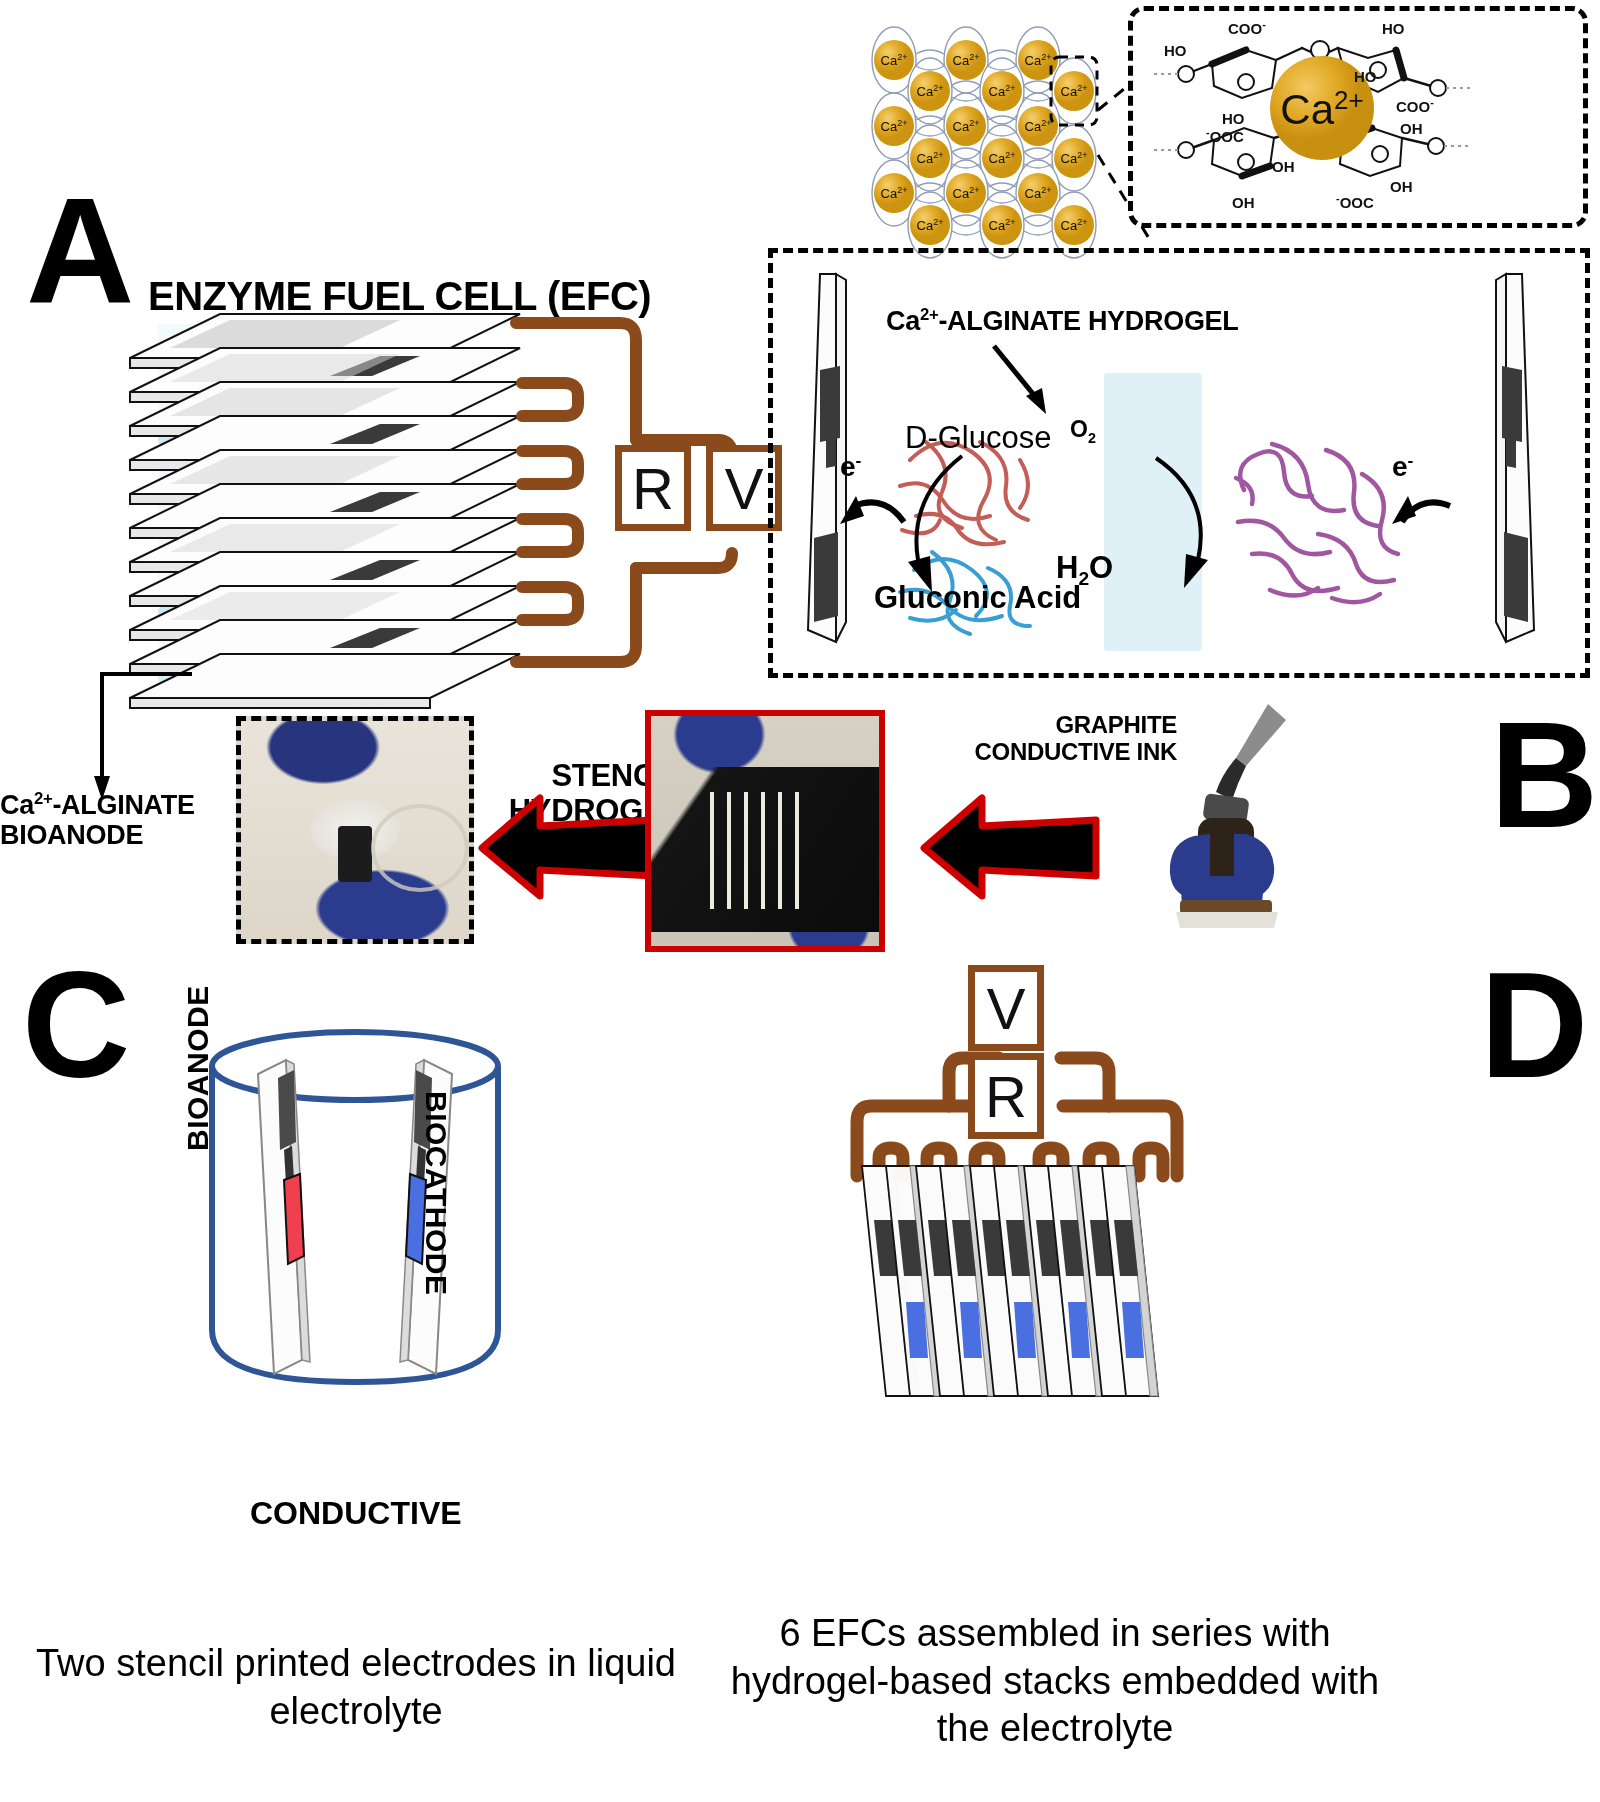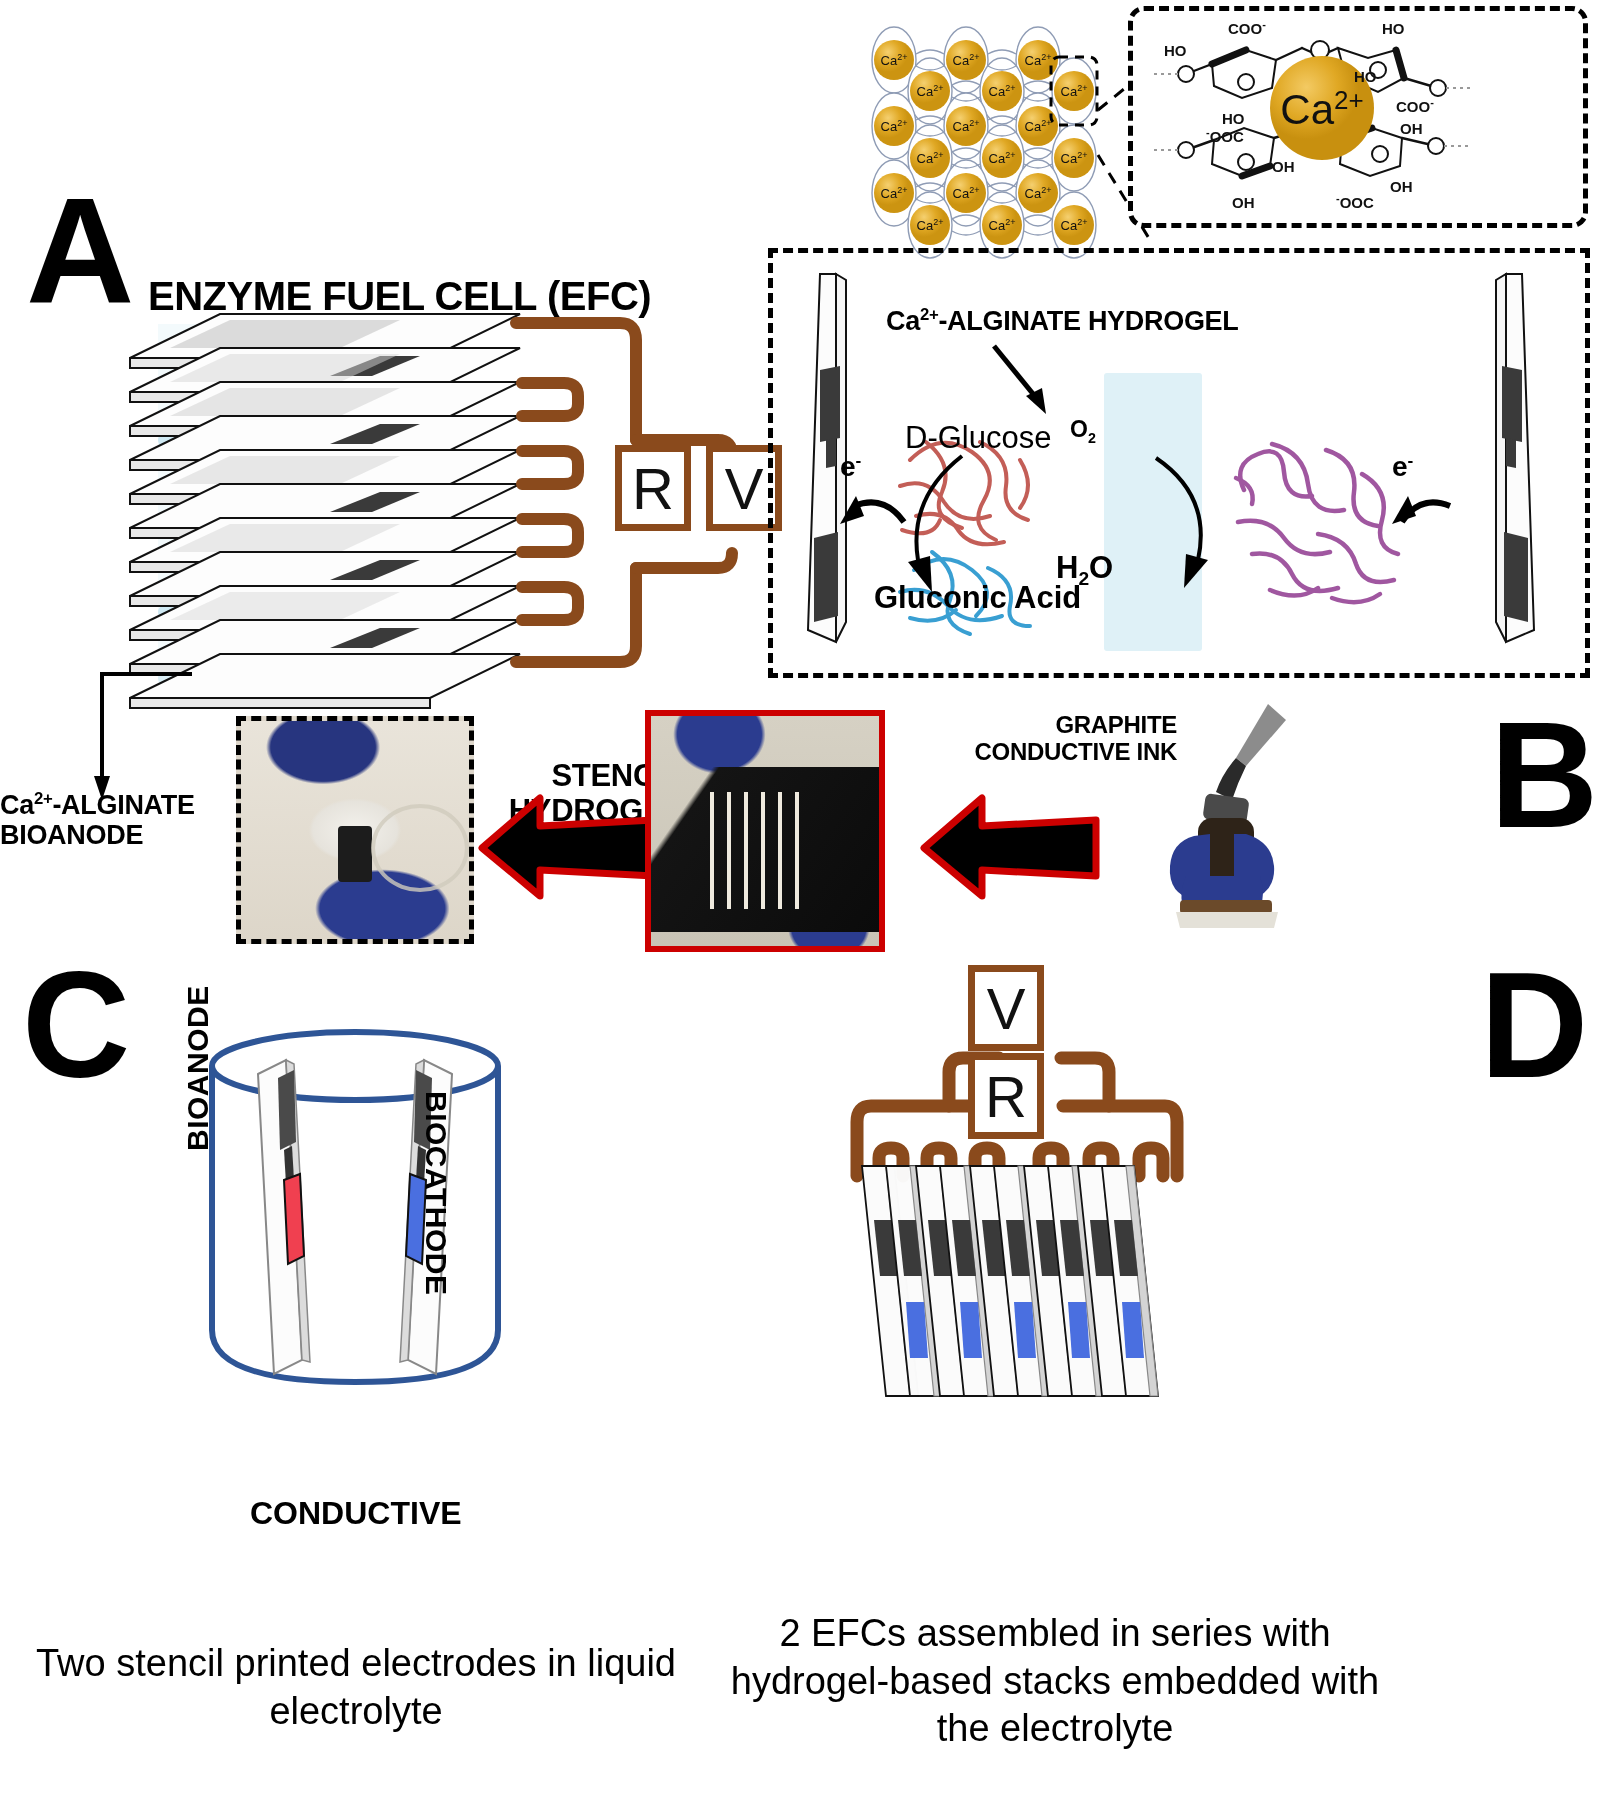--- a/index.html
+++ b/index.html
@@ -560,13 +560,13 @@
     </g>
     <g transform="translate(240,0)">
       <polygon points="2,16 34,16 58,246 26,246" fill="#fbfbfb" stroke="#111" stroke-width="1.8"></polygon>
       <polygon points="26,16 34,16 58,246 50,246" fill="#d4d4d4" stroke="#888" stroke-width="1.2"></polygon>
       <polygon points="14,70 32,70 38,126 20,126" fill="#3a3a3a"></polygon>
       <polygon points="22,152 40,152 44,208 26,208" fill="#4a6fe0"></polygon>
     </g>
   </g>
 </svg>
 
-<div class="abs caption" style="left:710px;top:1610px;width:690px;">2 EFCs assembled in series with hydrogel-based stacks embedded with the electrolyte</div>
+<div class="abs caption" style="left:710px;top:1610px;width:690px;">6 EFCs assembled in series with hydrogel-based stacks embedded with the electrolyte</div>
 
 </body></html>

